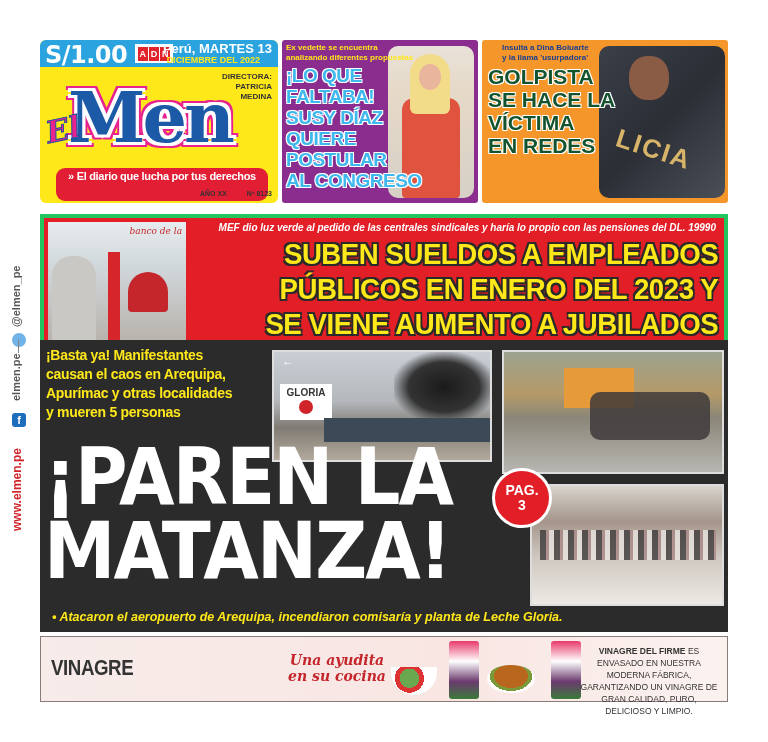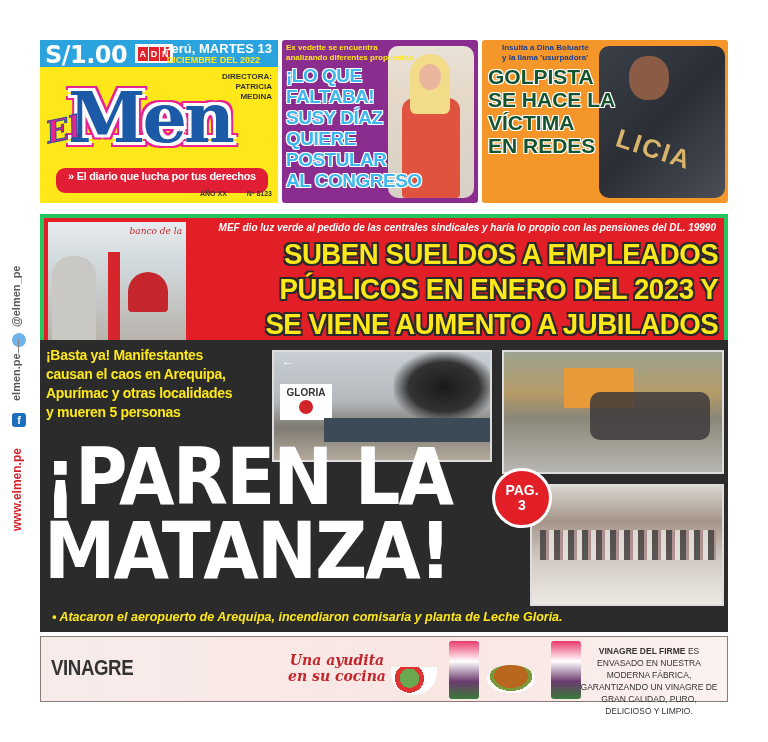--- a/index.html
+++ b/index.html
@@ -11,31 +11,31 @@
   .vtext { position: absolute; left: 0; transform-origin: left top; transform: rotate(-90deg); white-space: nowrap; font-weight: bold; font-size: 11px; }
   .side .tw { top: 118px; left: 6px; color: #555; }
   .side .fb { top: 200px; left: 6px; color: #555; }
   .side .web { top: 320px; left: 6px; color: #d0242b; font-size: 12px; }
   .side .ico { position: absolute; left: 6px; width: 14px; height: 14px; border-radius: 3px; }
   .side .ico.twi { top: 118px; background: #6fb3e8; border-radius: 50%; }
   .side .ico.fbi { top: 198px; background: #1d6fbb; color: #fff; font-size: 11px; font-weight: bold; text-align: center; line-height: 14px; }
   .side .divider { position: absolute; left: 12px; width: 1px; background: #888; }
 
   
-  .mast { left: 40px; top: 40px; width: 238px; height: 163px; background: #ffe81a; border-radius: 0; overflow: hidden; }
+  .mast { left: 40px; top: 40px; width: 238px; height: 163px; background: #ffe81a; border-radius: 6px; overflow: hidden; }
   .mast .topbar { position: absolute; left: 0; top: 0; width: 100%; height: 27px; background: #2aa3df; }
   .price { position: absolute; left: 5px; top: 1px; color: #fff; font-weight: 900; font-size: 24px; letter-spacing: -0.5px; font-family: "DejaVu Sans", sans-serif; }
   .adn { position: absolute; left: 95px; top: 4px; width: 38px; height: 19px; background: #fff; display: flex; justify-content: space-around; align-items: center; padding: 0 2px; }
   .adn span { background: #e1242b; color: #fff; font-size: 9px; font-weight: bold; width: 10px; height: 14px; text-align: center; line-height: 14px; }
   .date1 { position: absolute; right: 6px; top: 1px; color: #fff; font-weight: bold; font-size: 13px; }
   .date2 { position: absolute; right: 18px; top: 15px; color: #ffe81a; font-weight: bold; font-size: 9px; }
   .director { position: absolute; right: 6px; top: 32px; text-align: right; font-size: 8px; font-weight: bold; line-height: 10px; color: #333; }
   .logo-el { position: absolute; left: 6px; top: 72px; font-family: "DejaVu Serif", serif; font-style: italic; font-weight: bold; font-size: 30px; color: #e8238f; -webkit-text-stroke: 1px #1b4fa0; transform: rotate(-12deg); }
   .logo-men { position: absolute; left: 28px; top: 36px; font-family: "DejaVu Serif", serif; font-weight: 900; font-size: 70px; color: #1c5aa8; letter-spacing: -3px; text-shadow: 0 0 0 #fff, 3px 3px 0 #fff, -3px -3px 0 #fff, 3px -3px 0 #fff, -3px 3px 0 #fff, 5px 5px 0 #e8238f, -5px -5px 0 #e8238f, 5px -5px 0 #e8238f, -5px 5px 0 #e8238f; }
-  .slogan { position: absolute; left: 16px; top: 128px; width: 212px; height: 25px; background: #e21e35; border-radius: 9px; color: #fff; font-size: 11px; font-weight: bold; text-align: center; line-height: 17px; white-space: nowrap; font-family: "Liberation Sans Narrow", "Liberation Sans", sans-serif; letter-spacing: -0.3px; }
+  .slogan { position: absolute; left: 16px; top: 128px; width: 212px; height: 33px; background: #e21e35; border-radius: 9px; color: #fff; font-size: 11px; font-weight: bold; text-align: center; line-height: 17px; white-space: nowrap; font-family: "Liberation Sans Narrow", "Liberation Sans", sans-serif; letter-spacing: -0.3px; }
   .ano { position: absolute; left: 160px; top: 150px; font-size: 7px; font-weight: bold; color: #333; }
   .num { position: absolute; right: 6px; top: 150px; font-size: 7px; font-weight: bold; color: #333; }
 
   
   .purple { left: 282px; top: 40px; width: 196px; height: 163px; background: #8a2d8e; border-radius: 3px; overflow: hidden; }
   .purple .photo { position: absolute; right: 4px; top: 6px; width: 86px; height: 152px; border-radius: 10px; background: linear-gradient(180deg,#e9e2d8 0%,#e6d9c8 30%,#d6d0c6 100%); overflow: hidden; }
   .purple .photo .hair { position: absolute; left: 22px; top: 8px; width: 40px; height: 60px; background: #f2dc8a; border-radius: 20px 20px 6px 6px; }
   .purple .photo .face { position: absolute; left: 31px; top: 18px; width: 22px; height: 26px; background: #e9b59c; border-radius: 50%; }
   .purple .photo .dress { position: absolute; left: 14px; top: 52px; width: 58px; height: 100px; background: #e0533f; border-radius: 12px 12px 4px 4px; }
   .purple .kicker { position: absolute; left: 4px; top: 3px; font-size: 8px; font-weight: bold; color: #ffe81a; line-height: 10px; width: 130px; }

